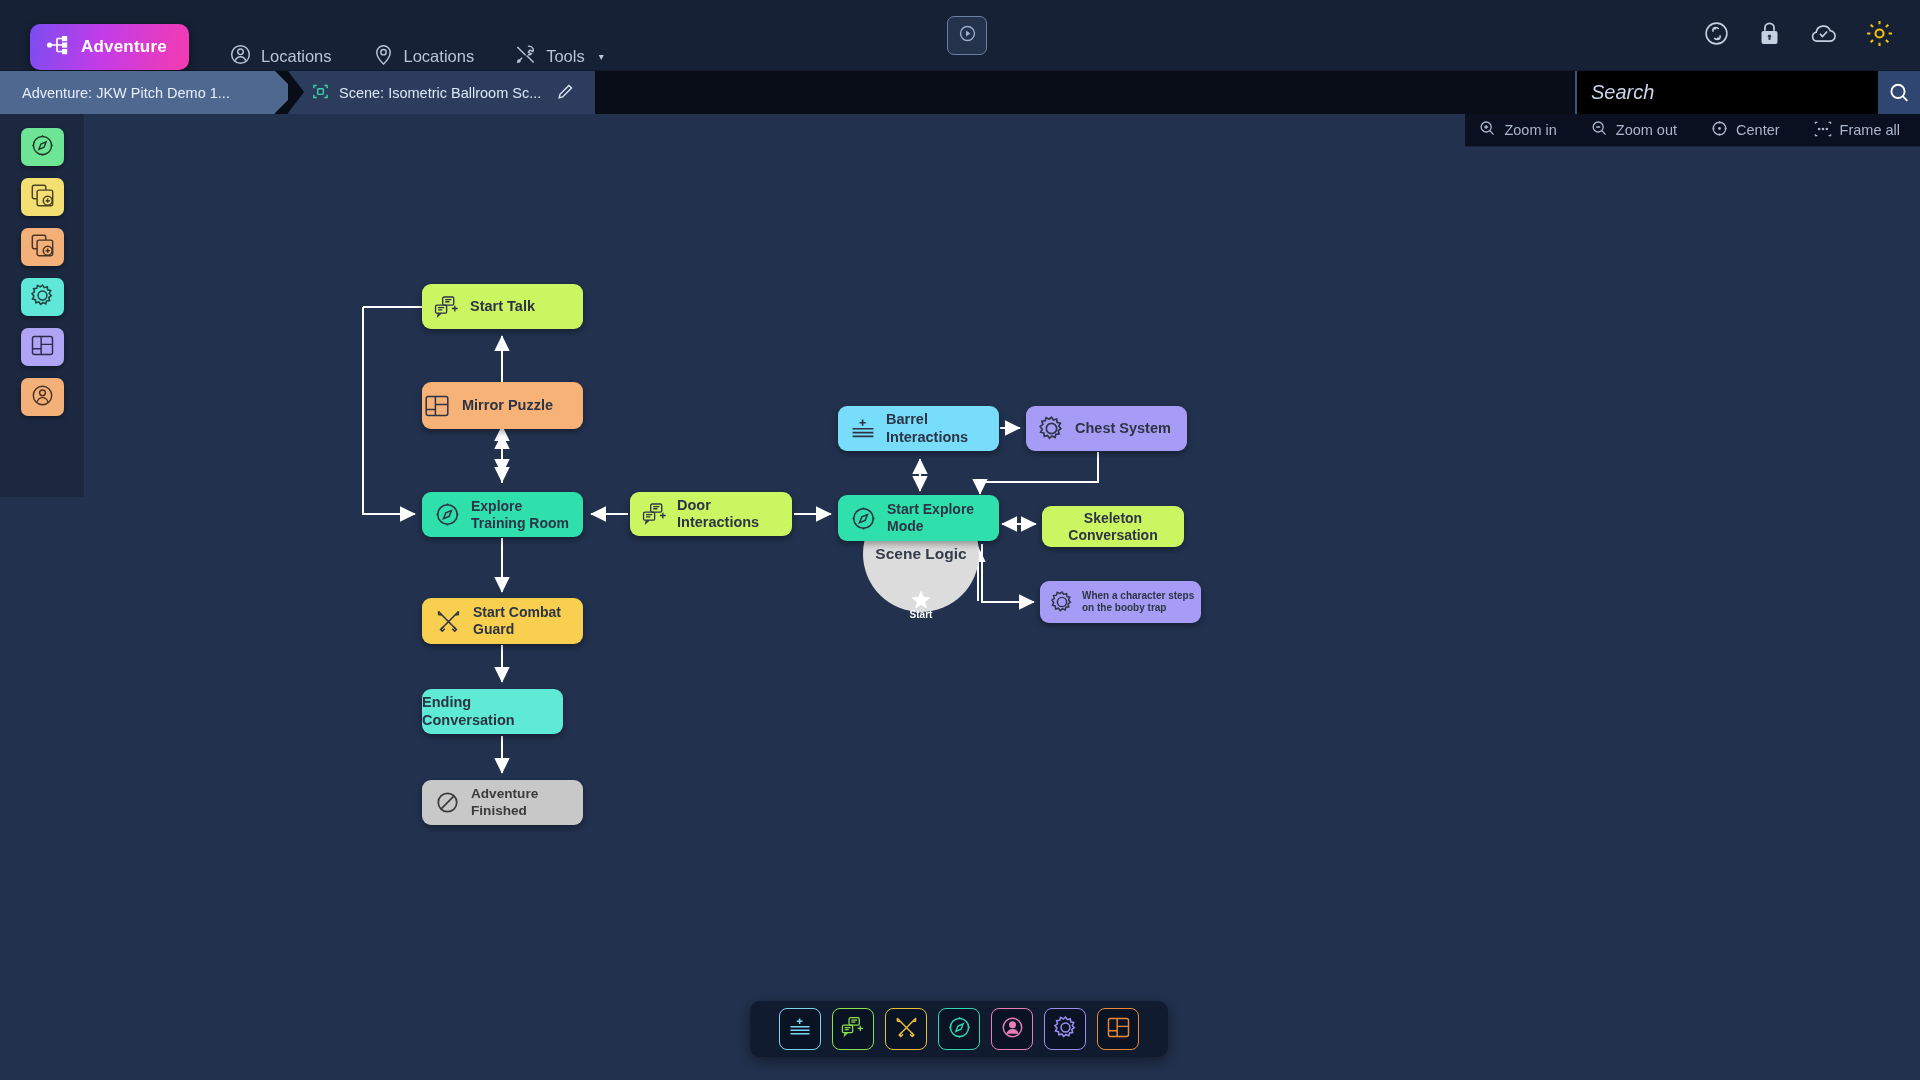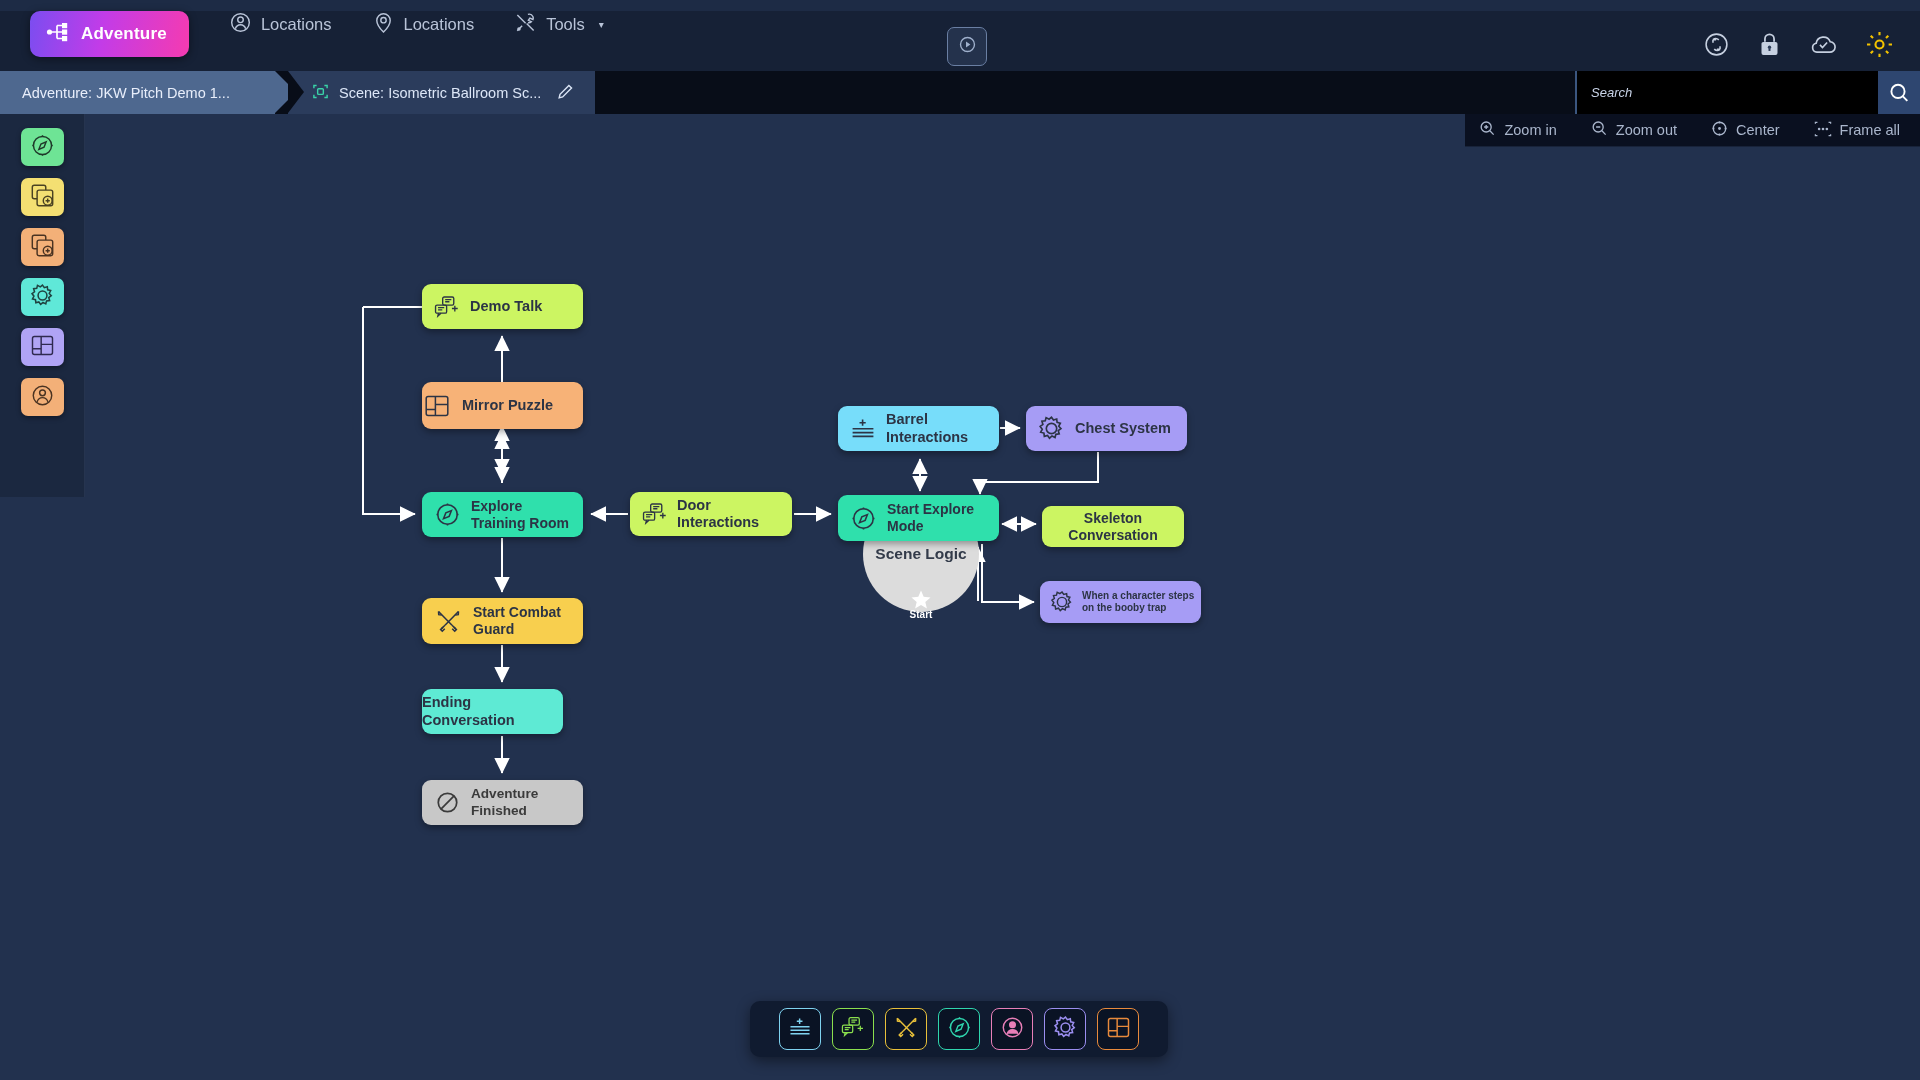--- a/index.html
+++ b/index.html
@@ -6,22 +6,22 @@
   html, body {
     width: 1920px; height: 1080px;
     background: #0a0f1c;
     font-family: "Liberation Sans", sans-serif;
     overflow: hidden;
   }
   .app { position: relative; width: 1920px; height: 1080px; background: #1d2b45; }
 
   
   .topnav {
-    position: absolute; top: 11px; left: 0; width: 1920px; height: 71px;
-    background: #162136; display: flex; align-items: flex-start;
+    position: absolute; top: 0; left: 0; width: 1920px; height: 71px;
+    background: #162136; display: flex; align-items: flex-end;
     border-bottom: 1px solid #101a2c;
   }
   .brand {
     margin-left: 30px; height: 46px; padding: 0 22px 0 16px;
     border-radius: 10px;
     background: linear-gradient(100deg, #7b4df0 0%, #c23ce8 45%, #f53bb0 100%);
     display: flex; align-items: center; gap: 11px;
     box-shadow: 0 2px 8px rgba(0,0,0,.45);
   }
   .brand-label { color: #fff; font-size: 17px; font-weight: 700; letter-spacing: .2px; }
@@ -62,21 +62,21 @@
     border-top: 21.5px solid transparent; border-bottom: 21.5px solid transparent;
     border-left: 16px solid #080d18;
   }
   .searchbox {
     position: absolute; right: 0; top: 0; width: 345px; height: 43px;
     background: #000; border-left: 2px solid #3b567f;
     display: flex; align-items: center;
   }
   .searchbox input {
     flex: 1; height: 100%; background: transparent; border: 0; outline: none;
-    color: #c9d4e8; font-size: 13px; font-style: italic; padding-left: 14px;
+    color: #c9d4e8; font-size: 20px; font-style: italic; padding-left: 14px;
     font-family: "Liberation Sans", sans-serif;
   }
   .searchbox input::placeholder { color: #c9d4e8; font-style: italic; }
   .searchgo {
     width: 42px; height: 43px; background: #2e4straight; background: #2e4670;
     display: flex; align-items: center; justify-content: center;
   }
 
   
   .zoombar {
@@ -311,21 +311,21 @@
     <div class="node" style="left:422px; top:170px; width:161px; height:45px; background:#ccf562; padding-left:12px; gap:9px;">
       <span class="nicon">
         <svg width="27" height="24" viewBox="0 0 28 24" fill="none" stroke="#2c3445" stroke-width="1.4">
           <rect x="9" y="1.6" width="11.5" height="8.4" rx="1.6"></rect>
           <path d="M11.6 4.3h6.4M11.6 6.6h4.4"></path>
           <rect x="1.6" y="10" width="11.5" height="8.4" rx="1.6"></rect>
           <path d="M4.2 12.7h6.4M4.2 15h4.4M4.6 18.4l-.6 3 3.2-3"></path>
           <path d="M18.6 13.6h6M21.6 10.6v6"></path>
         </svg>
       </span>
-      <span class="nlabel" style="font-size:14.5px">Demo Talk</span>
+      <span class="nlabel" style="font-size:14.5px">Start Talk</span>
     </div>
 
     <div class="node" style="left:422px; top:268px; width:161px; height:47px; background:#f7b277; padding-left:2px; gap:12px;">
       <span class="nicon">
         <svg width="26" height="26" viewBox="0 0 26 26" fill="none" stroke="#2c3445" stroke-width="1.5">
           <rect x="2.2" y="3.4" width="21.6" height="19.2" rx="2"></rect>
           <path d="M11.4 3.4v19.2M11.4 11.6h12.4M2.2 16.4h9.2"></path>
         </svg>
       </span>
       <span class="nlabel" style="font-size:14.5px">Mirror Puzzle</span>

